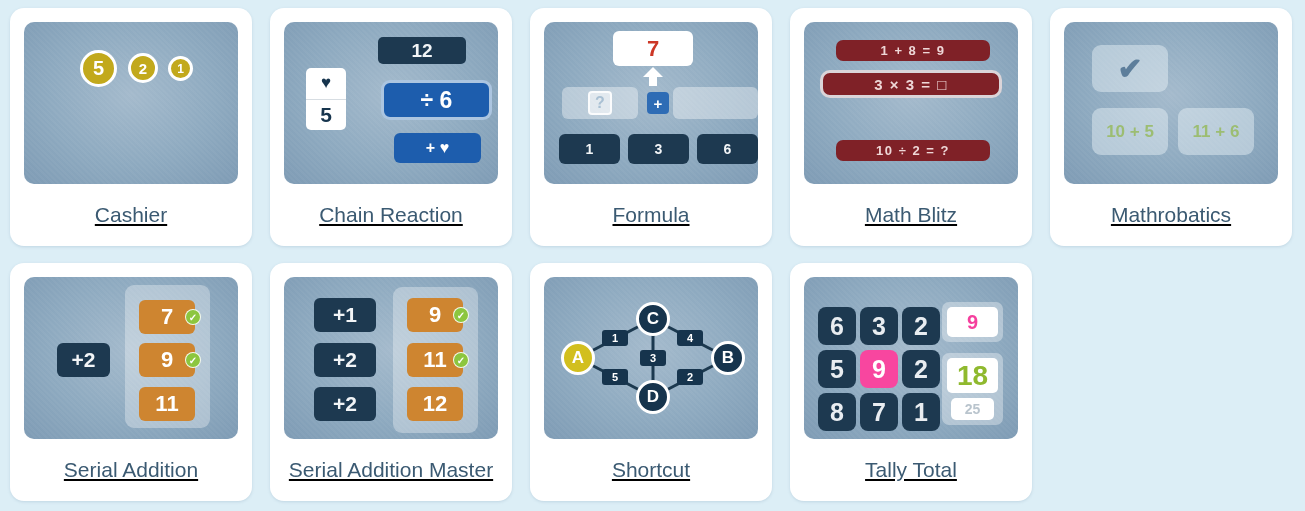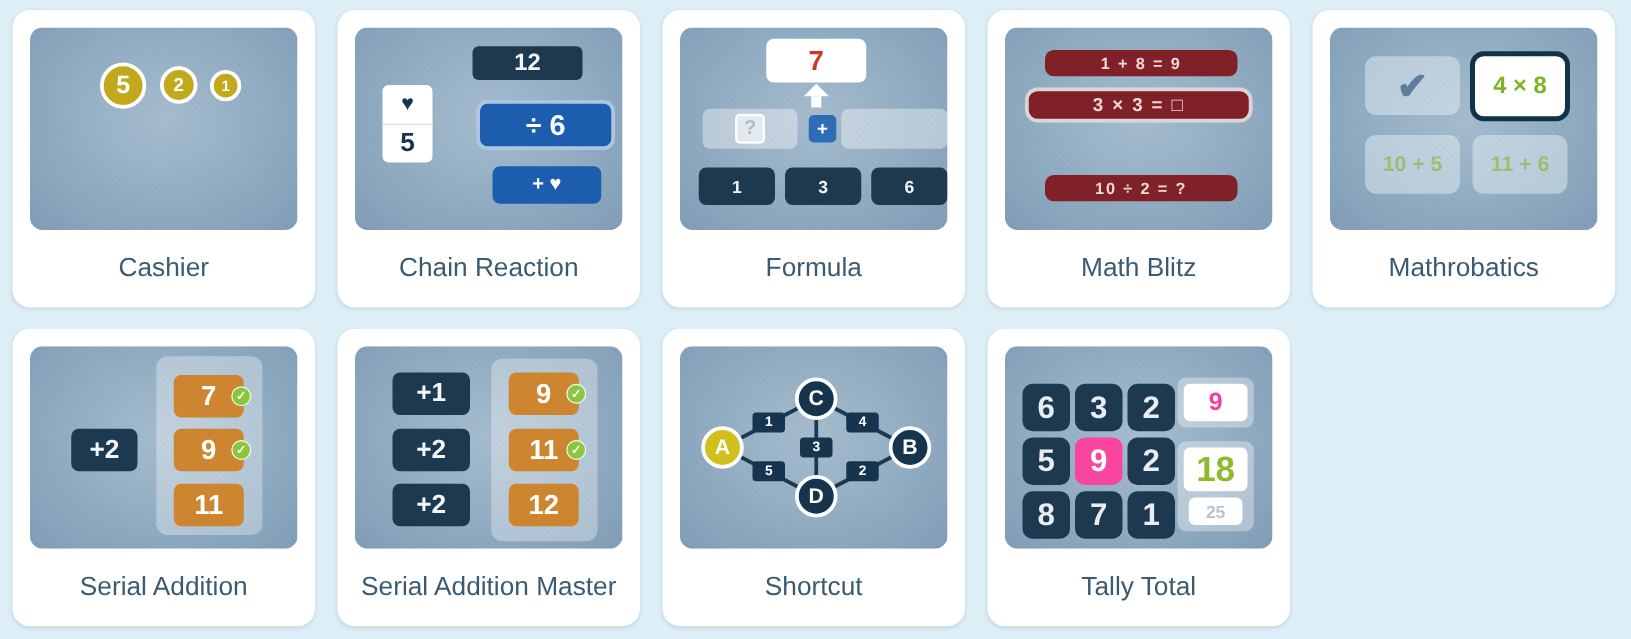--- a/index.html
+++ b/index.html
@@ -28,21 +28,21 @@
   }
   .thumb {
     width:214px; height:162px;
     border-radius:10px;
     position:relative;
     overflow:hidden;
     background:
       repeating-linear-gradient(45deg, rgba(255,255,255,.035) 0 2px, rgba(0,0,0,0) 2px 4px),
       radial-gradient(ellipse at 50% 45%, #a4bacc 0%, #8eaac0 55%, #7e9bb4 100%);
   }
-  .label-wrap { flex:1; display:flex; align-items:center; }
+  .label-wrap { flex:1; display:flex; align-items:center;text-decoration:underline; }
   .game-label { font-size:21px; color:#3b5a72; }
 
   .abs { position:absolute; }
 
   
   .coin {
     position:absolute; border-radius:50%;
     background:#c2a91c; border:3px solid #fff;
     color:#fff; font-weight:bold;
     display:flex; align-items:center; justify-content:center;
@@ -234,21 +234,20 @@
     <div class="label-wrap">
         <span class="game-label">Math Blitz</span>
       </div>
   </div>
 
   <div class="card">
     <div class="thumb">
       <div class="mr-box" style="left:28px;top:23px;width:76px;height:47px;">
         <span class="mr-check">✔</span>
       </div>
-      <div class="mr-active" style="left:112px;top:19px;width:80px;height:56px;">4 × 8</div>
       <div class="mr-box" style="left:28px;top:86px;width:76px;height:47px;">10 + 5</div>
       <div class="mr-box" style="left:114px;top:86px;width:76px;height:47px;">11 + 6</div>
     </div>
     <div class="label-wrap">
         <span class="game-label">Mathrobatics</span>
       </div>
   </div>
 
   <div class="card">
     <div class="thumb">

